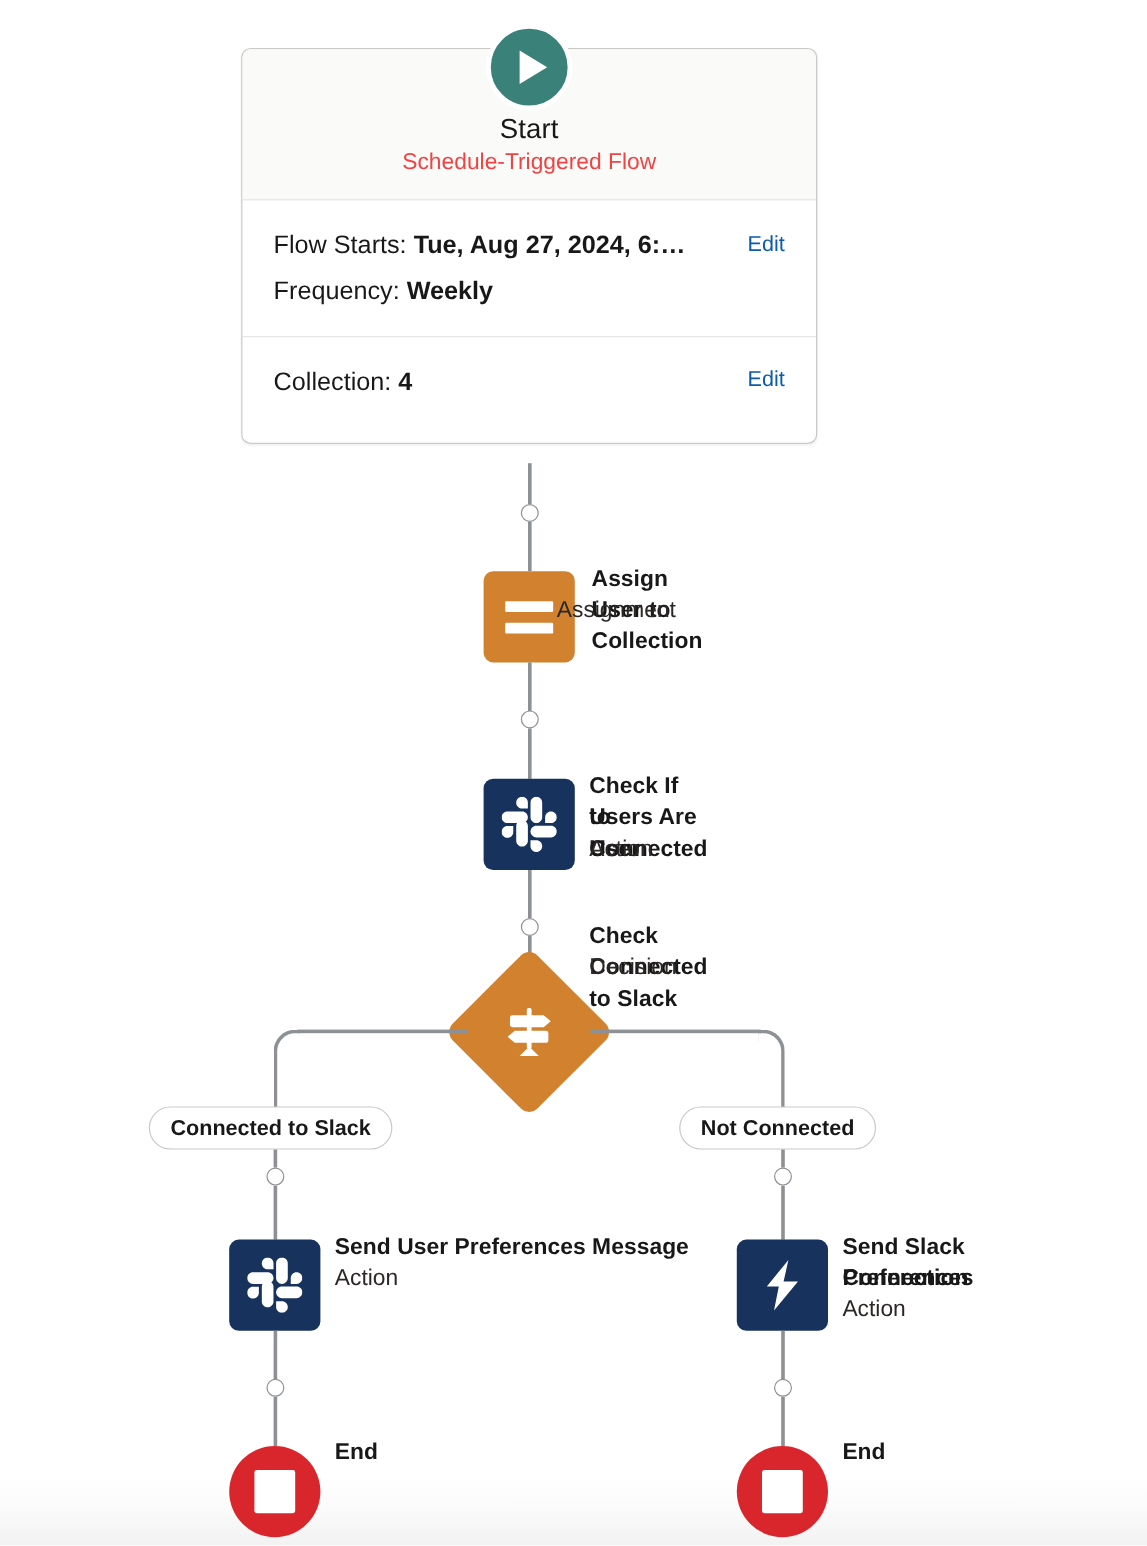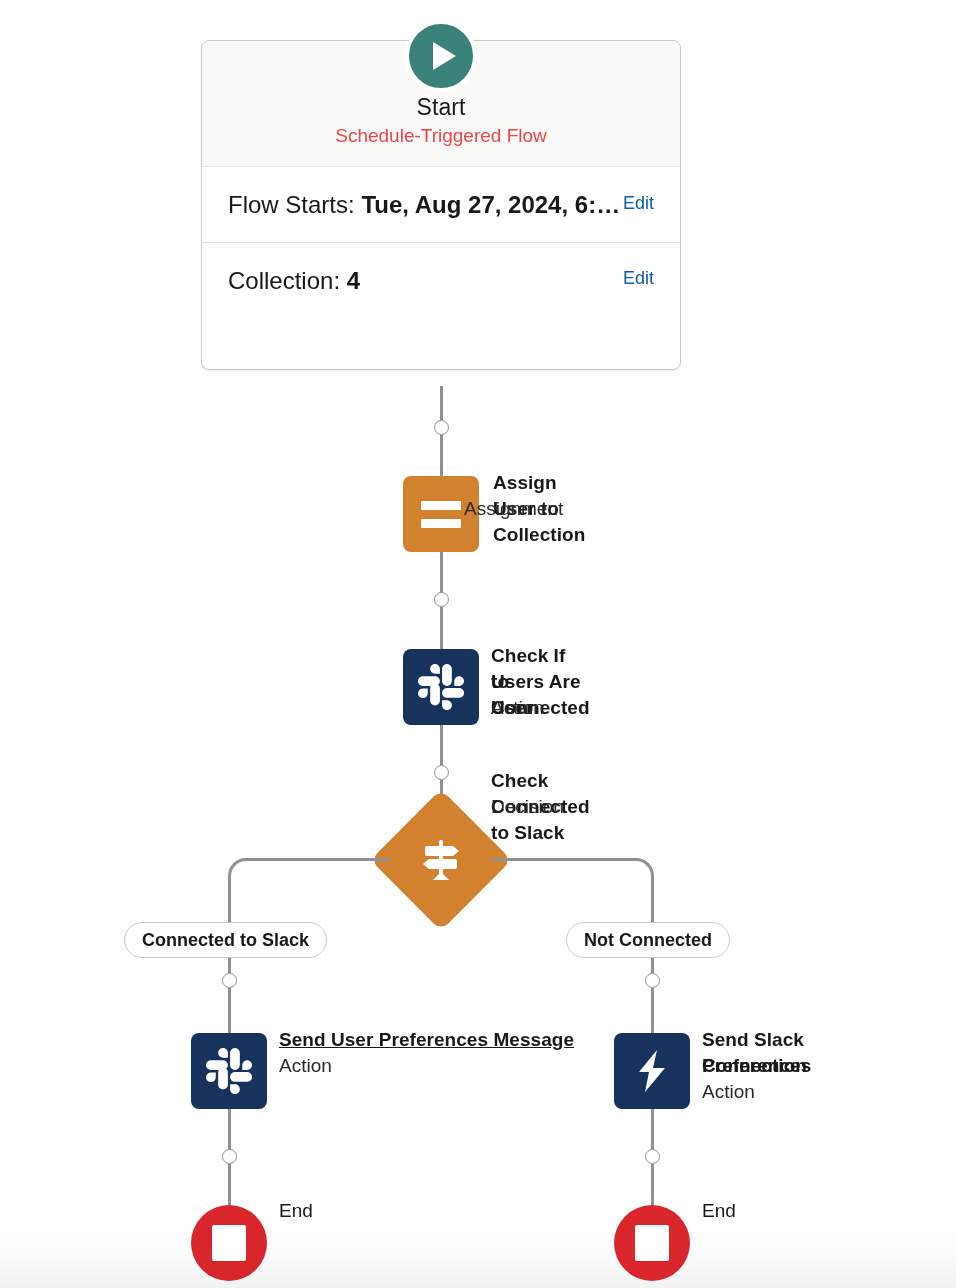--- a/index.html
+++ b/index.html
@@ -80,21 +80,21 @@
     color: #ef4444;
     font-weight: 400;
     line-height: 28px;
   }
   .start-section {
     padding: 19px 26px 18px 26px;
     position: relative;
   }
   .start-section + .start-section { border-top: 1px solid #e5e5e3; }
   .kv {
-    font-size: 24px;
+    font-size: 21px;
     color: #181818;
     line-height: 38px;
     white-space: nowrap;
   }
   .kv b { font-weight: 700; }
   .edit-link {
     position: absolute;
     right: 26px;
     font-size: 18px;
     color: #0b5cab;
@@ -207,41 +207,45 @@
     justify-content: center;
   }
   .end-square {
     width: 34px; height: 36px;
     background: #ffffff;
     border-radius: 2px;
   }
   .end-label {
     position: absolute;
     font-size: 19px;
-    font-weight: 400;
-    color: #181818;
-  }
-
-  .clip-label { overflow: hidden; text-decoration: underline; }
+    font-weight: 700;
+    color: #181818;
+  }
+
+  .clip-label { overflow: hidden; }
 </style>
 </head>
 <body>
 
 <div id="canvas">
 
   <div id="start-card">
     <div id="start-head">
       <div id="start-title">Start</div>
       <div id="start-subtitle">Schedule-Triggered Flow</div>
     </div>
 
     <div class="start-section">
       <div class="kv">
         <span>Flow Starts:</span>
         <b>Tue, Aug 27, 2024, 6:…</b>
+      </div>
+      <div class="kv">
+        <span>Frequency:</span>
+        <b>Weekly</b>
       </div>
       <span class="edit-link" id="edit-schedule">Edit</span>
     </div>
 
     <div class="start-section">
       <div class="kv">
         <span>Collection:</span>
         <b>4</b>
       </div>
       <span class="edit-link" id="edit-object">Edit</span>

